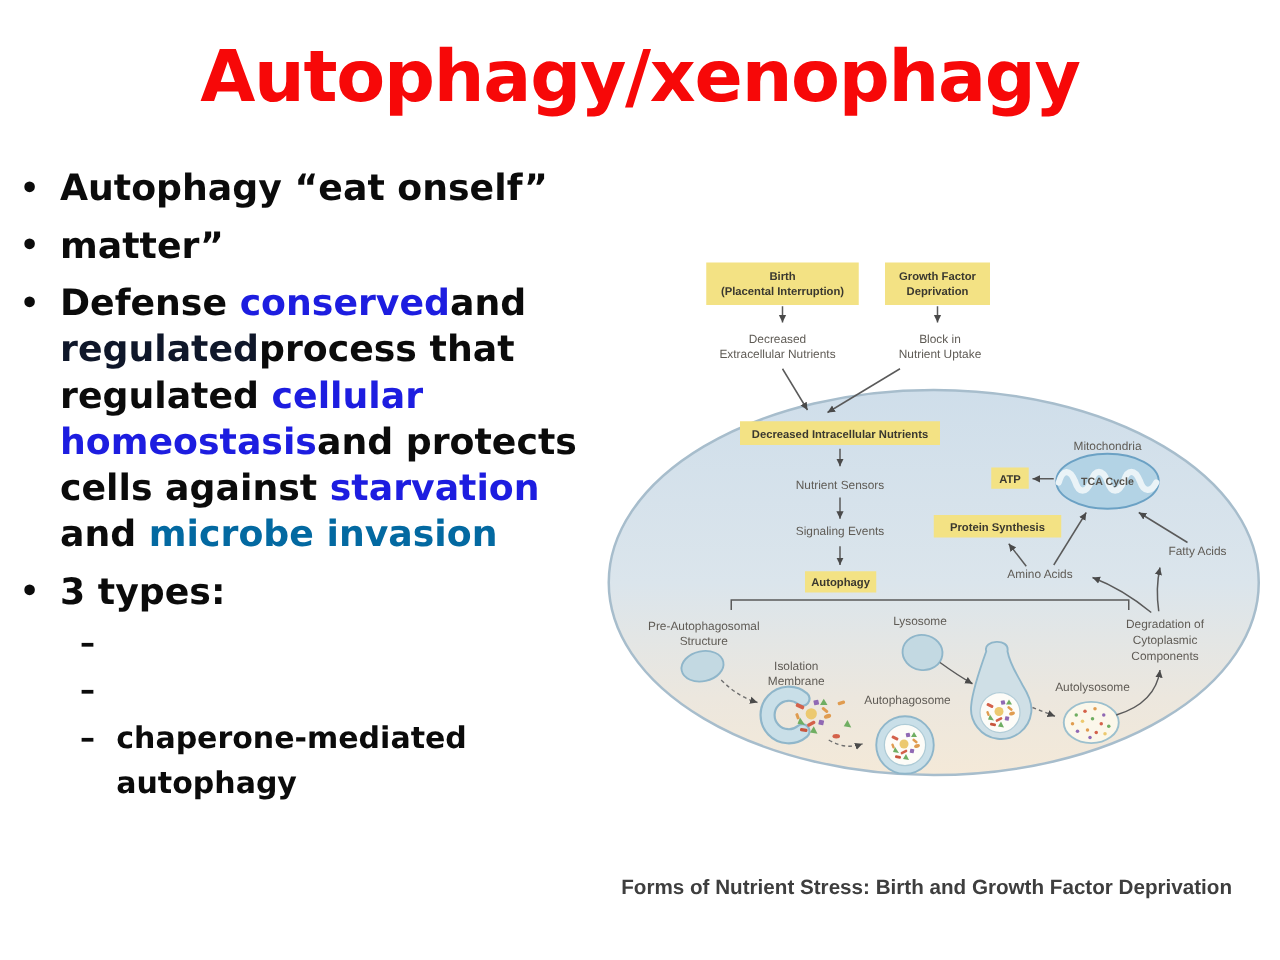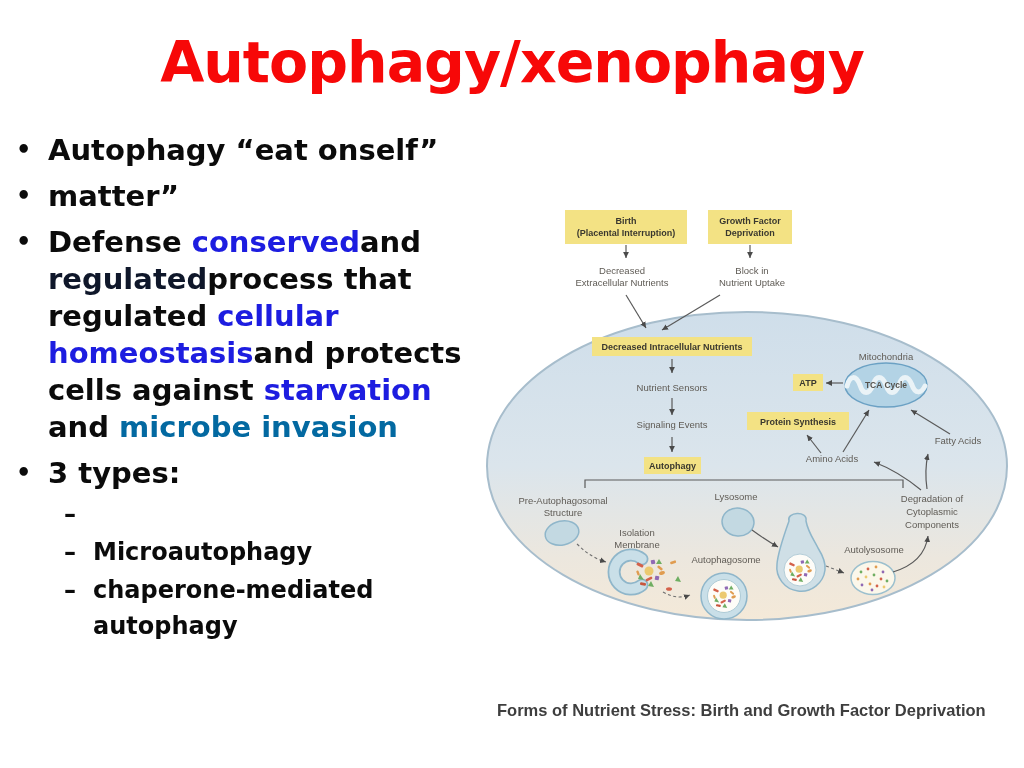--- a/index.html
+++ b/index.html
@@ -62,23 +62,20 @@
         <span class="mk">•</span>
         <span>
           <div class="ln"><span>3 types:</span></div>
         </span>
       </div>
       <div class="b lv2">
         <span class="mk">–</span>
       </div>
       <div class="b lv2">
         <span class="mk">–</span>
-        <span>
-          <div class="ln"><span>Microautophagy</span></div>
-        </span>
       </div>
       <div class="b lv2">
         <span class="mk">–</span>
         <span>
           <div class="ln"><span>chaperone-mediated</span></div>
           <div class="ln"><span>autophagy</span></div>
         </span>
       </div>
     </div>
 

